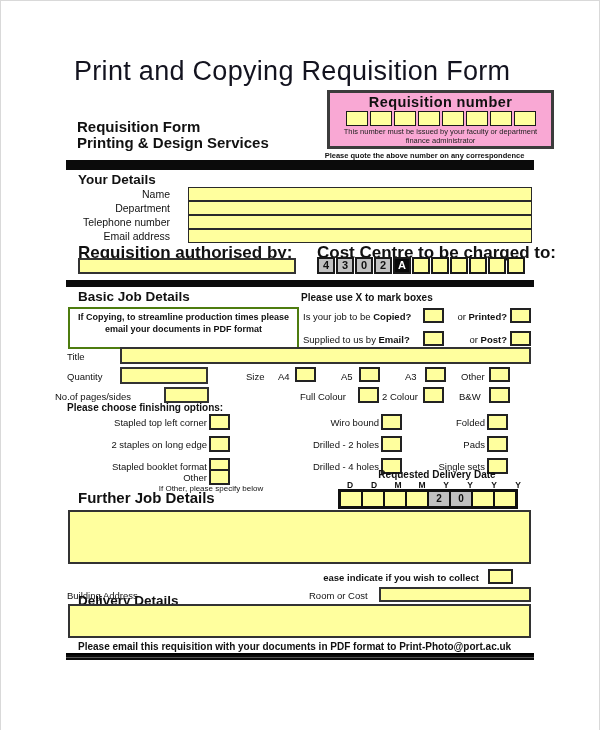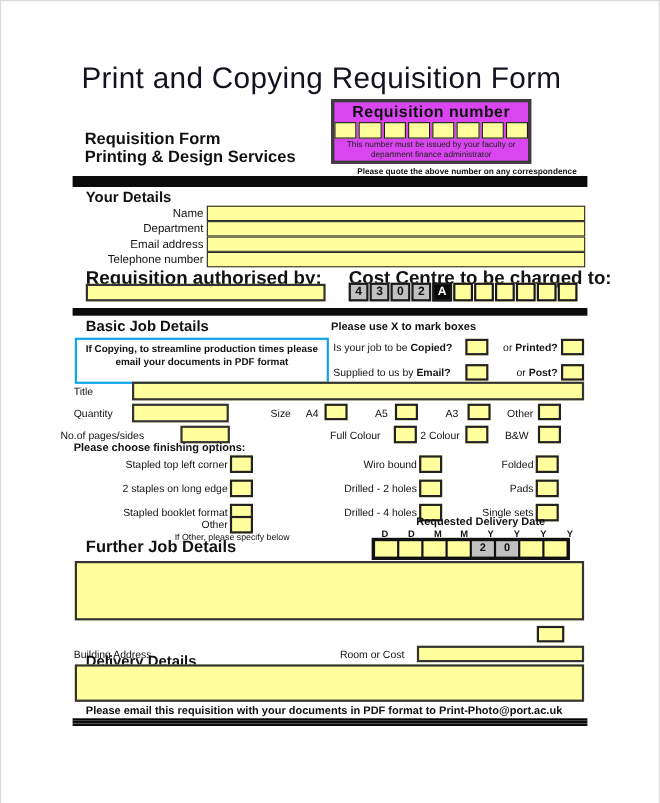--- a/index.html
+++ b/index.html
@@ -6,46 +6,46 @@
   .page{
     position:relative;width:600px;height:730px;background:#ffffff;
     font-family:"Liberation Sans",sans-serif;color:#111;overflow:hidden;
     border-left:1px solid #d9d9d9;border-right:1px solid #d9d9d9;border-top:1px solid #d9d9d9;
     box-sizing:border-box;
   }
   .abs{position:absolute;}
   .page-title{left:73px;top:55px;font-size:27px;font-weight:400;color:#13131f;letter-spacing:.3px;white-space:nowrap;}
   .subtitle{left:76px;top:118px;font-size:15px;font-weight:bold;line-height:16px;}
   
-  .req-panel{left:300px;top:89px;width:182px;height:59px;background:#d946ef;border:3px solid #3c3c3c;box-sizing:border-box;}
+  .req-panel{left:326px;top:89px;width:227px;height:59px;background:#f9a8d4;border:3px solid #3c3c3c;box-sizing:border-box;}
   .req-title{font-size:14.5px;font-weight:bold;text-align:center;margin-top:1px;letter-spacing:.4px;}
   .req-cells{display:flex;justify-content:center;gap:2px;margin-top:1px;}
   .req-cell{width:20px;height:13px;background:#ffff9e;border:1px solid #1a1a1a;}
   .req-note{font-size:7.5px;line-height:8.5px;text-align:center;margin-top:2px;color:#222;padding:0 4px;}
   .quote-note{left:316px;top:150px;width:215px;font-size:7.5px;font-weight:bold;text-align:center;}
   .bar{background:#0b0b0b;}
   .bar1{left:65px;top:159px;width:468px;height:10px;}
   .bar2{left:65px;top:279px;width:468px;height:7px;}
   .bar3{left:65px;top:652px;width:468px;height:7px;border-top:2px solid #000;box-sizing:border-box;background:repeating-linear-gradient(#0b0b0b 0 2px,#555 2px 3px,#0b0b0b 3px 7px);}
   .h2{font-weight:bold;font-size:13.5px;}
   .small-label{font-size:9.5px;}
   
   .fields{left:65px;top:186px;width:466px;}
   .frow{display:flex;height:14px;}
-  .flabel{width:122px;text-align:right;font-size:10.5px;line-height:14px;padding-right:3px;box-sizing:border-box;white-space:nowrap;}
+  .flabel{width:122px;text-align:right;font-size:10.5px;line-height:14px;padding-right:18px;box-sizing:border-box;white-space:nowrap;}
   .finput{flex:1;background:#ffff9e;border:1px solid #2a2a2a;box-sizing:border-box;}
   .bold-label{font-weight:bold;font-size:17px;white-space:nowrap;}
   .auth-box{left:77px;top:257px;width:218px;height:16px;background:#ffff9e;border:2px solid #333;box-sizing:border-box;}
   .cc-row{left:316px;top:256px;display:flex;gap:1px;}
   .cc{width:14px;height:13px;border:2px solid #1a1a1a;font-size:11px;font-weight:bold;text-align:center;line-height:13px;}
   .cc-gray{background:#c0c0c0;}
   .cc-black{background:#0a0a0a;color:#fff;}
   .cc-yellow{background:#ffff9e;}
   
-  .copy-note{left:67px;top:306px;width:231px;height:42px;border:2px solid #0ea5e9;box-sizing:border-box;
+  .copy-note{left:67px;top:306px;width:231px;height:42px;border:2px solid #4d7c0f;box-sizing:border-box;
     font-size:9px;font-weight:bold;text-align:center;line-height:11.5px;padding:3px 6px 0 6px;}
   .qtext{font-size:9.5px;white-space:nowrap;}
   .cbox{width:21px;height:15px;background:#ffff9e;border:2px solid #222;box-sizing:border-box;}
   .ybox{background:#ffff9e;border:2px solid #333;box-sizing:border-box;}
   .right-align{text-align:right;}
   .fin-head{font-size:10px;font-weight:bold;}
   .other-note{font-size:8px;}
   
   .dd-head{left:340px;top:468px;width:192px;text-align:center;font-size:10px;font-weight:bold;}
   .dd-letters{left:337px;top:479px;display:flex;}
@@ -92,25 +92,25 @@
   <div class="abs fields">
     <div class="frow">
       <span class="flabel">Name</span>
       <span class="finput"></span>
     </div>
     <div class="frow">
       <span class="flabel">Department</span>
       <span class="finput"></span>
     </div>
     <div class="frow">
+      <span class="flabel">Telephone number</span>
+      <span class="finput"></span>
+    </div>
+    <div class="frow">
       <span class="flabel">Email address</span>
-      <span class="finput"></span>
-    </div>
-    <div class="frow">
-      <span class="flabel">Telephone number</span>
       <span class="finput"></span>
     </div>
   </div>
 
   <div class="abs bold-label" style="left:77px;top:242px;">Requisition authorised by:</div>
   <div class="abs bold-label" style="left:316px;top:242px;">Cost Centre to be charged to:</div>
   <div class="abs auth-box"></div>
 
   <div class="abs cc-row">
     <span class="cc cc-gray">4</span>
@@ -220,20 +220,21 @@
     <span class="dd-cell dd-gray">2</span>
     <span class="dd-cell dd-gray">0</span>
     <span class="dd-cell"></span>
     <span class="dd-cell"></span>
   </div>
 
   <div class="abs" style="left:77px;top:488px;font-size:15px;font-weight:bold;">Further Job Details</div>
   <div class="abs big-yellow" style="left:67px;top:509px;width:463px;height:54px;"></div>
 
   <div class="abs h2" style="left:77px;top:568px;margin-top:24px;">Delivery Details</div>
+  <div class="abs right-align" style="left:300px;top:571px;width:178px;font-size:9.5px;font-weight:bold;">ease indicate if you wish to collect</div>
   <div class="abs cbox" style="left:487px;top:568px;width:25px;"></div>
 
   <div class="abs small-label" style="left:66px;top:589px;">Building Address</div>
   <div class="abs small-label" style="left:308px;top:589px;">Room or Cost</div>
   <div class="abs ybox" style="left:378px;top:586px;width:152px;height:15px;"></div>
 
   <div class="abs big-yellow" style="left:67px;top:603px;width:463px;height:34px;"></div>
 
   <div class="abs footer-note">Please email this requisition with your documents in PDF format to Print-Photo@port.ac.uk</div>
   <div class="abs bar bar3"></div>

